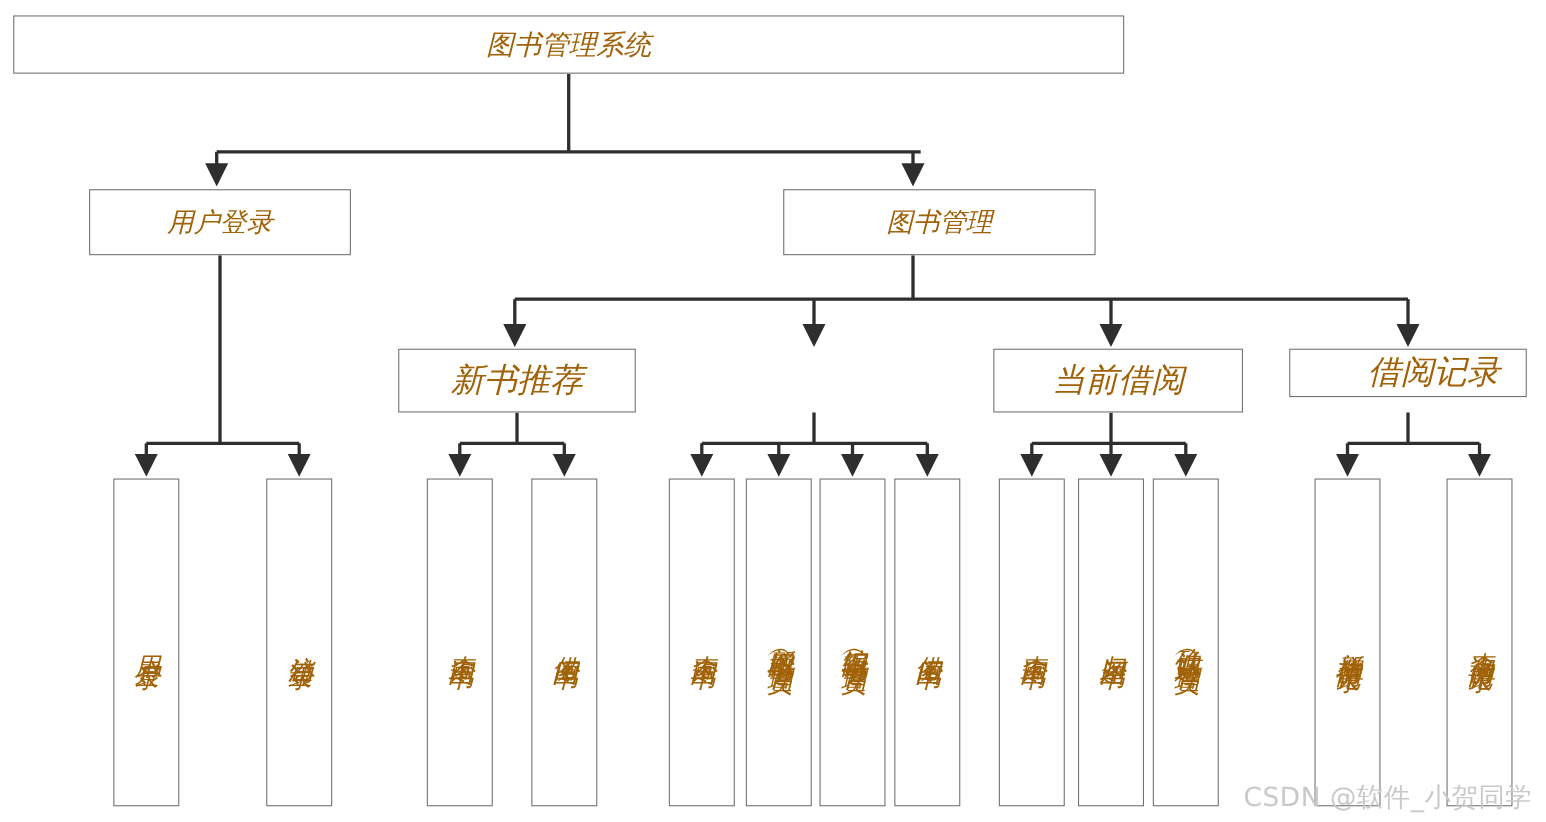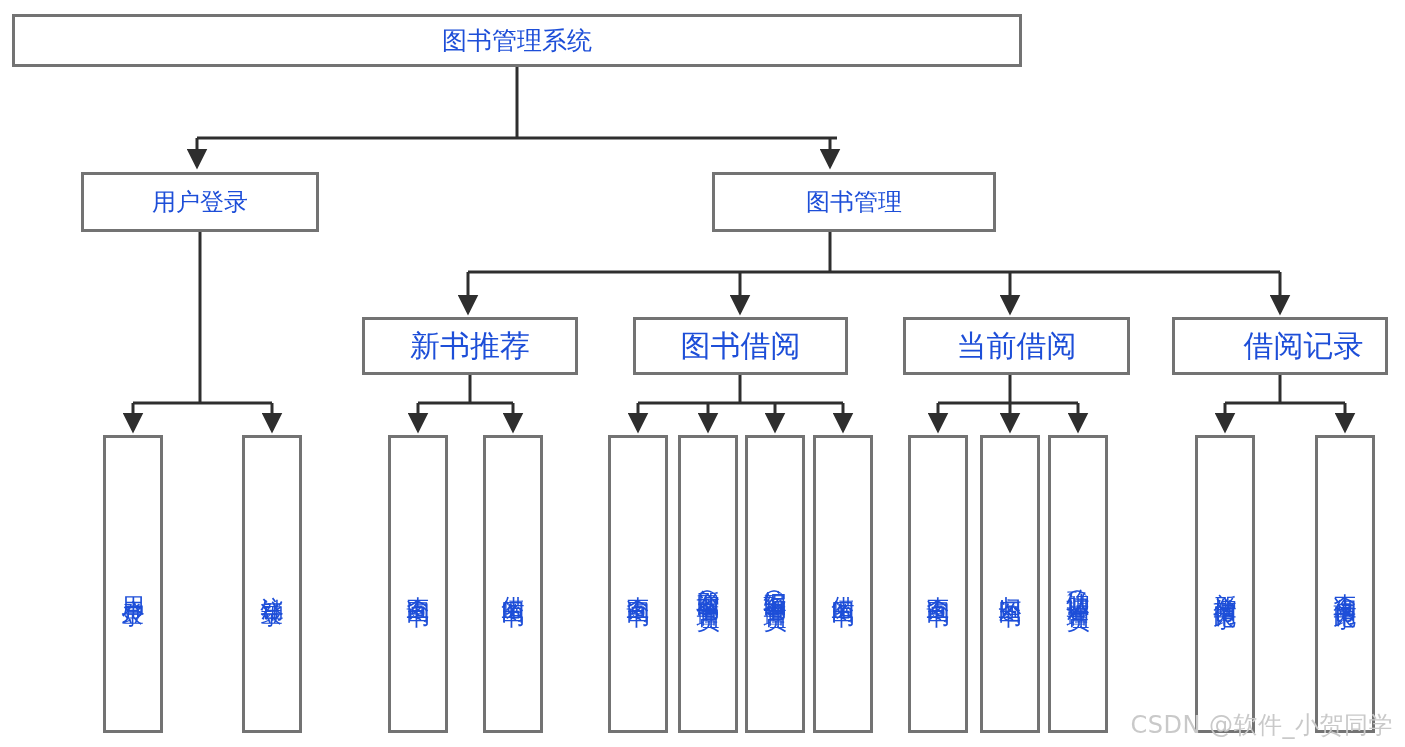--- a/index.html
+++ b/index.html
@@ -21,28 +21,29 @@
     position: absolute;
     left: 0;
     top: 0;
     width: 1405px;
     height: 747px;
     pointer-events: none;
   }
   .node {
     position: absolute;
     box-sizing: border-box;
-    border: 3px solid #737373;
+    border: 1px solid #737373;
     background: #ffffff;
-    color: #1d4ed8;
+    color: #a16207;
     display: flex;
     align-items: center;
     justify-content: center;
     text-align: center;
     line-height: 1.25;
+    font-style: italic;
   }
   .node .label {
     display: block;
   }
   .node-root  { font-size: 25px; }
   .node-l2    { font-size: 24px; }
   .node-l3    { font-size: 30px; }
   .node-leaf  {
     font-size: 23px;
     writing-mode: vertical-rl;
@@ -126,27 +127,24 @@
   <div class="node node-l2" style="left:81px; top:172px; width:238px; height:60px;">
     <span class="label">用户登录</span>
   </div>
   <div class="node node-l2" style="left:712px; top:172px; width:284px; height:60px;">
     <span class="label">图书管理</span>
   </div>
 
   <div class="node node-l3" style="left:362px; top:317px; width:216px; height:58px;">
     <span class="label">新书推荐</span>
   </div>
-  <div class="node node-l3" style="left:633px; top:317px; width:215px; height:58px;">
-    <span class="label">图书借阅</span>
-  </div>
   <div class="node node-l3" style="left:903px; top:317px; width:227px; height:58px;">
     <span class="label">当前借阅</span>
   </div>
-  <div class="node node-l3" style="left:1172px; top:317px; width:216px; height:58px;padding-left:47px;">
+  <div class="node node-l3" style="left:1172px; top:317px; width:216px; height:44px;padding-left:47px;">
     <span class="label">借阅记录</span>
   </div>
 
   <div class="node node-leaf" style="left:103px; top:435px; width:60px; height:298px;">
     <span class="label">用户登录</span>
   </div>
   <div class="node node-leaf" style="left:242px; top:435px; width:60px; height:298px;">
     <span class="label">注销登录</span>
   </div>
 

